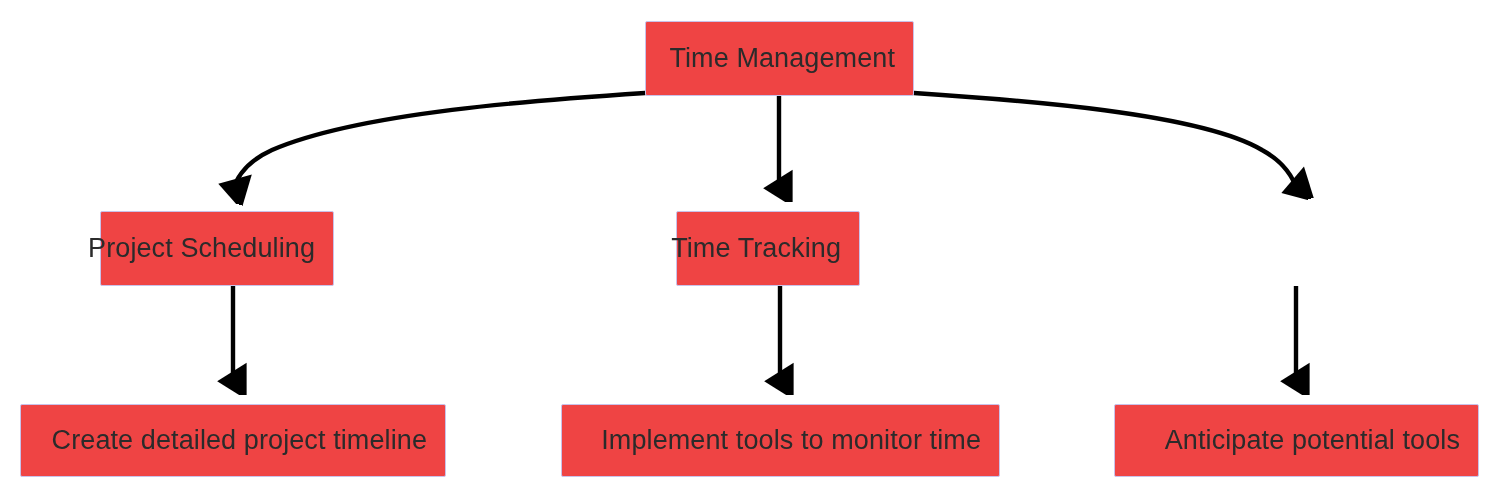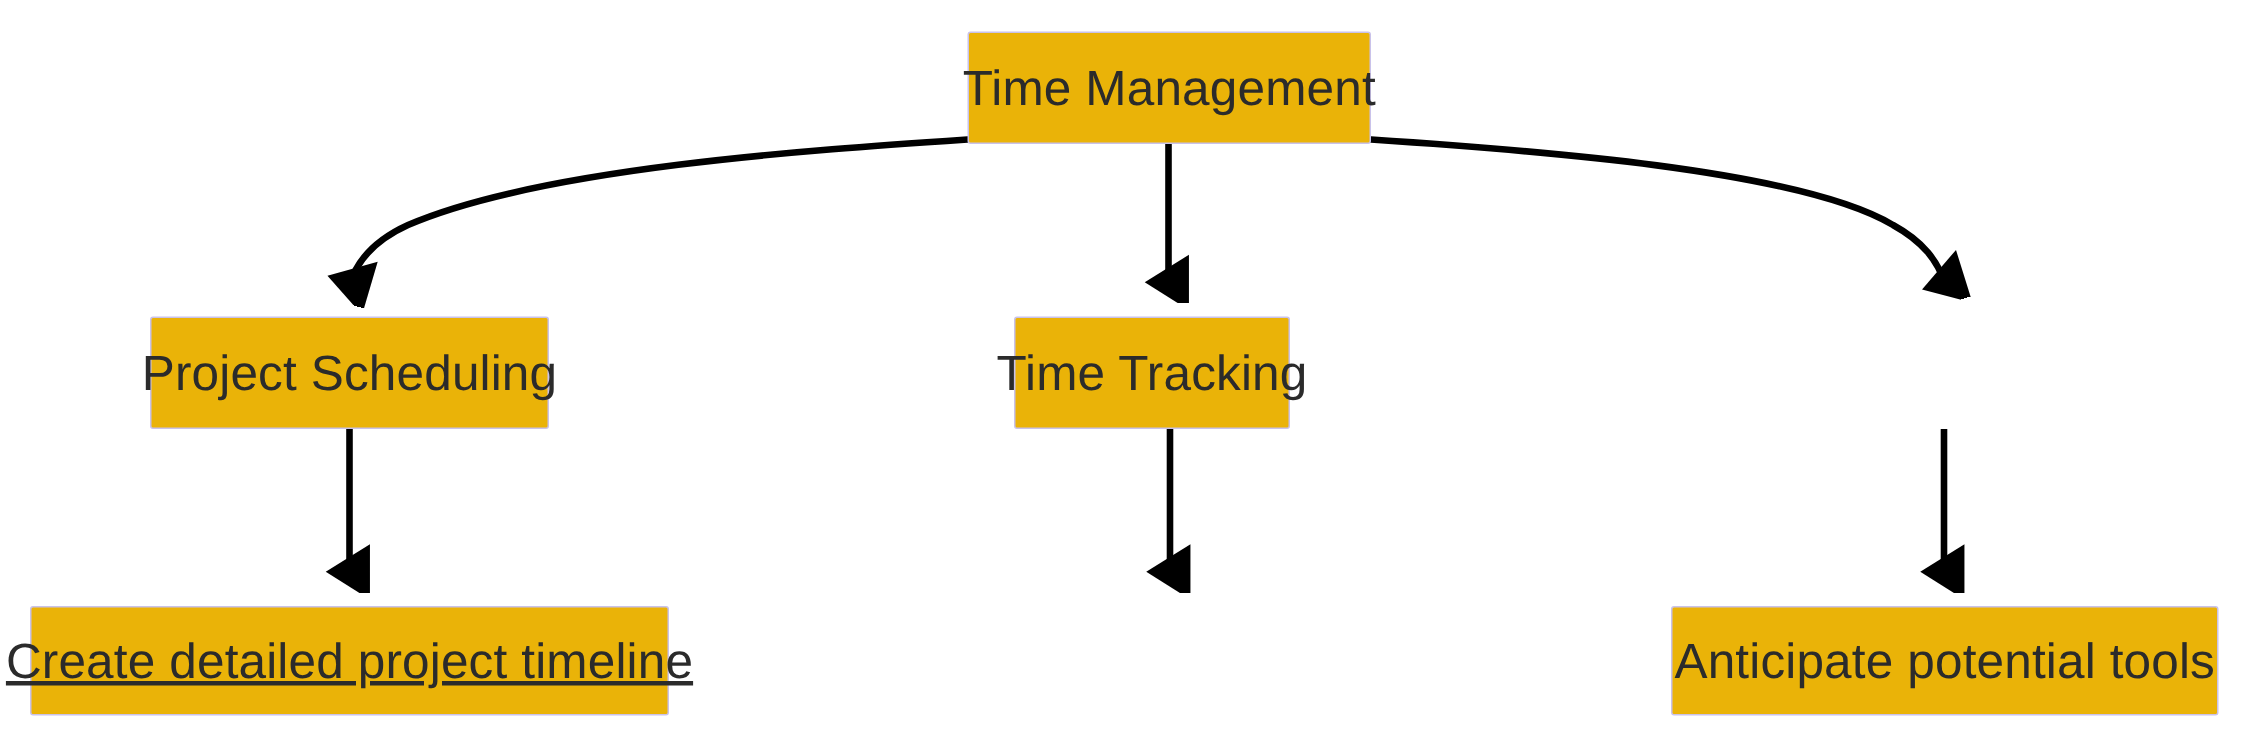--- a/index.html
+++ b/index.html
@@ -24,69 +24,68 @@
     position: absolute;
     left: 0;
     top: 0;
     width: 1500px;
     height: 494px;
     pointer-events: none;
   }
   .node {
     position: absolute;
     box-sizing: border-box;
-    background: #eab308;
+    background: #ef4444;
     border: 1.4px solid #C9C2EA;
     border-radius: 2px;
     display: flex;
     align-items: center;
-    justify-content: center;
+    justify-content: flex-end;
     color: #2b2b2b;
-    font-size: 33px;
+    font-size: 27px;
     line-height: 1;
     letter-spacing: 0.1px;
     white-space: nowrap;
   }
   .node-label {
     display: block;
     padding: 0 18px;
   }
   
   .node.root {
     left: 645px;
     top: 21px;
     width: 269px;
     height: 75px;
   }
   
   .node.mid-1 {
     left: 100px;
     top: 211px;
-    width: 266px;
+    width: 234px;
     height: 75px;
   }
   .node.mid-2 {
     left: 676px;
     top: 211px;
     width: 184px;
     height: 75px;
   }
   .node.mid-3 {
     left: 1187px;
     top: 211px;
     width: 221px;
     height: 75px;
   }
   
   .node.leaf-1 {
     left: 20px;
     top: 404px;
     width: 426px;
     height: 73px;
-    text-decoration: underline;
   }
   .node.leaf-2 {
     left: 561px;
     top: 404px;
     width: 439px;
     height: 73px;
   }
   .node.leaf-3 {
     left: 1114px;
     top: 404px;
@@ -129,18 +128,21 @@
 
   <div class="node mid-2">
     <span class="node-label">Time Tracking</span>
   </div>
 
 
   <div class="node leaf-1">
     <span class="node-label">Create detailed project timeline</span>
   </div>
 
+  <div class="node leaf-2">
+    <span class="node-label">Implement tools to monitor time</span>
+  </div>
 
   <div class="node leaf-3">
     <span class="node-label">Anticipate potential tools</span>
   </div>
 
 </div>
 
 </body></html>

